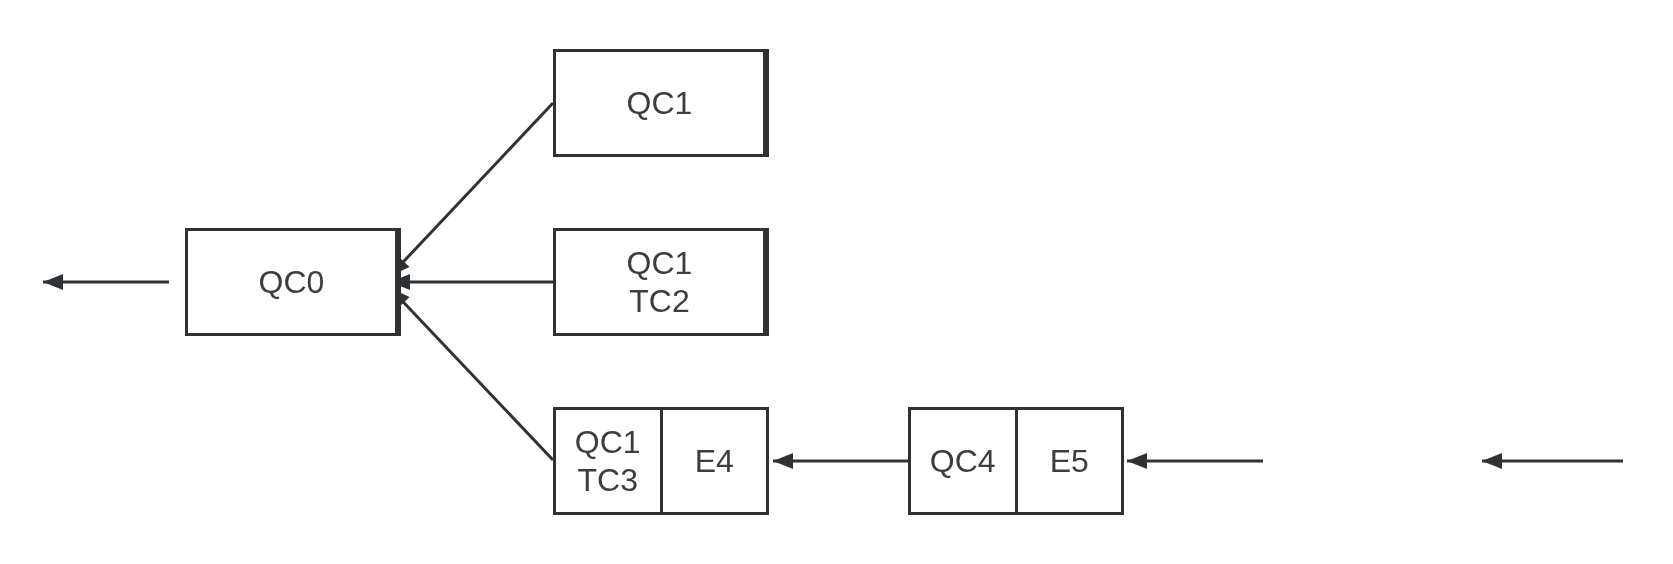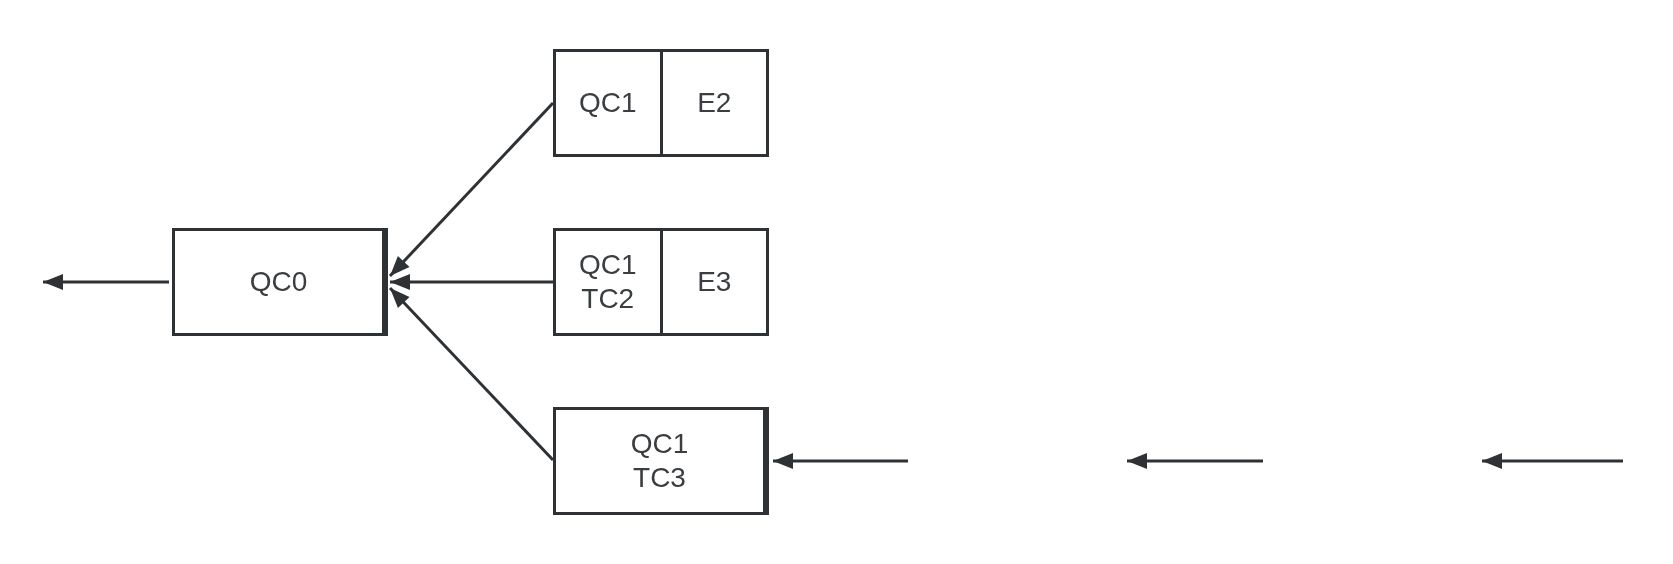--- a/index.html
+++ b/index.html
@@ -32,21 +32,21 @@
     box-sizing:border-box;
     display:flex;
     background:var(--bg);
     border:3px solid var(--stroke);
   }
   .cell{
     flex:1 1 50%;
     display:flex;
     align-items:center;
     justify-content:center;
-    font-size:28px;
+    font-size:32px;
     line-height:1.2;
     color:var(--text);
     white-space:pre-line;
     text-align:center;
     user-select:none;
   }
   .cell.queue{
     border-right:3px solid var(--stroke);
   }
 </style>
@@ -64,35 +64,38 @@
 
     <line x1="169" y1="282" x2="43" y2="282" marker-end="url(#ah)"></line>
     <line x1="553" y1="103" x2="390" y2="276" marker-end="url(#ah)"></line>
     <line x1="553" y1="282" x2="390" y2="282" marker-end="url(#ah)"></line>
     <line x1="553" y1="460" x2="390" y2="288" marker-end="url(#ah)"></line>
     <line x1="908" y1="461" x2="773" y2="461" marker-end="url(#ah)"></line>
     <line x1="1263" y1="461" x2="1127" y2="461" marker-end="url(#ah)"></line>
     <line x1="1623" y1="461" x2="1482" y2="461" marker-end="url(#ah)"></line>
   </svg>
 
-  <div class="node" style="left:172px;top:228px">
+  <div class="node" style="left:185px;top:228px">
     <div class="cell queue">QC0</div>
   </div>
 
   <div class="node" style="left:553px;top:49px">
     <div class="cell queue">QC1</div>
-    <div class="cell elem">E2</div>
   </div>
 
   <div class="node" style="left:553px;top:228px">
     <div class="cell queue">QC1
 TC2</div>
-    <div class="cell elem">E3</div>
   </div>
 
   <div class="node" style="left:553px;top:407px">
     <div class="cell queue">QC1
 TC3</div>
+    <div class="cell elem">E4</div>
   </div>
 
+  <div class="node" style="left:908px;top:407px">
+    <div class="cell queue">QC4</div>
+    <div class="cell elem">E5</div>
+  </div>
 
 
 </div>
 
 </body></html>

